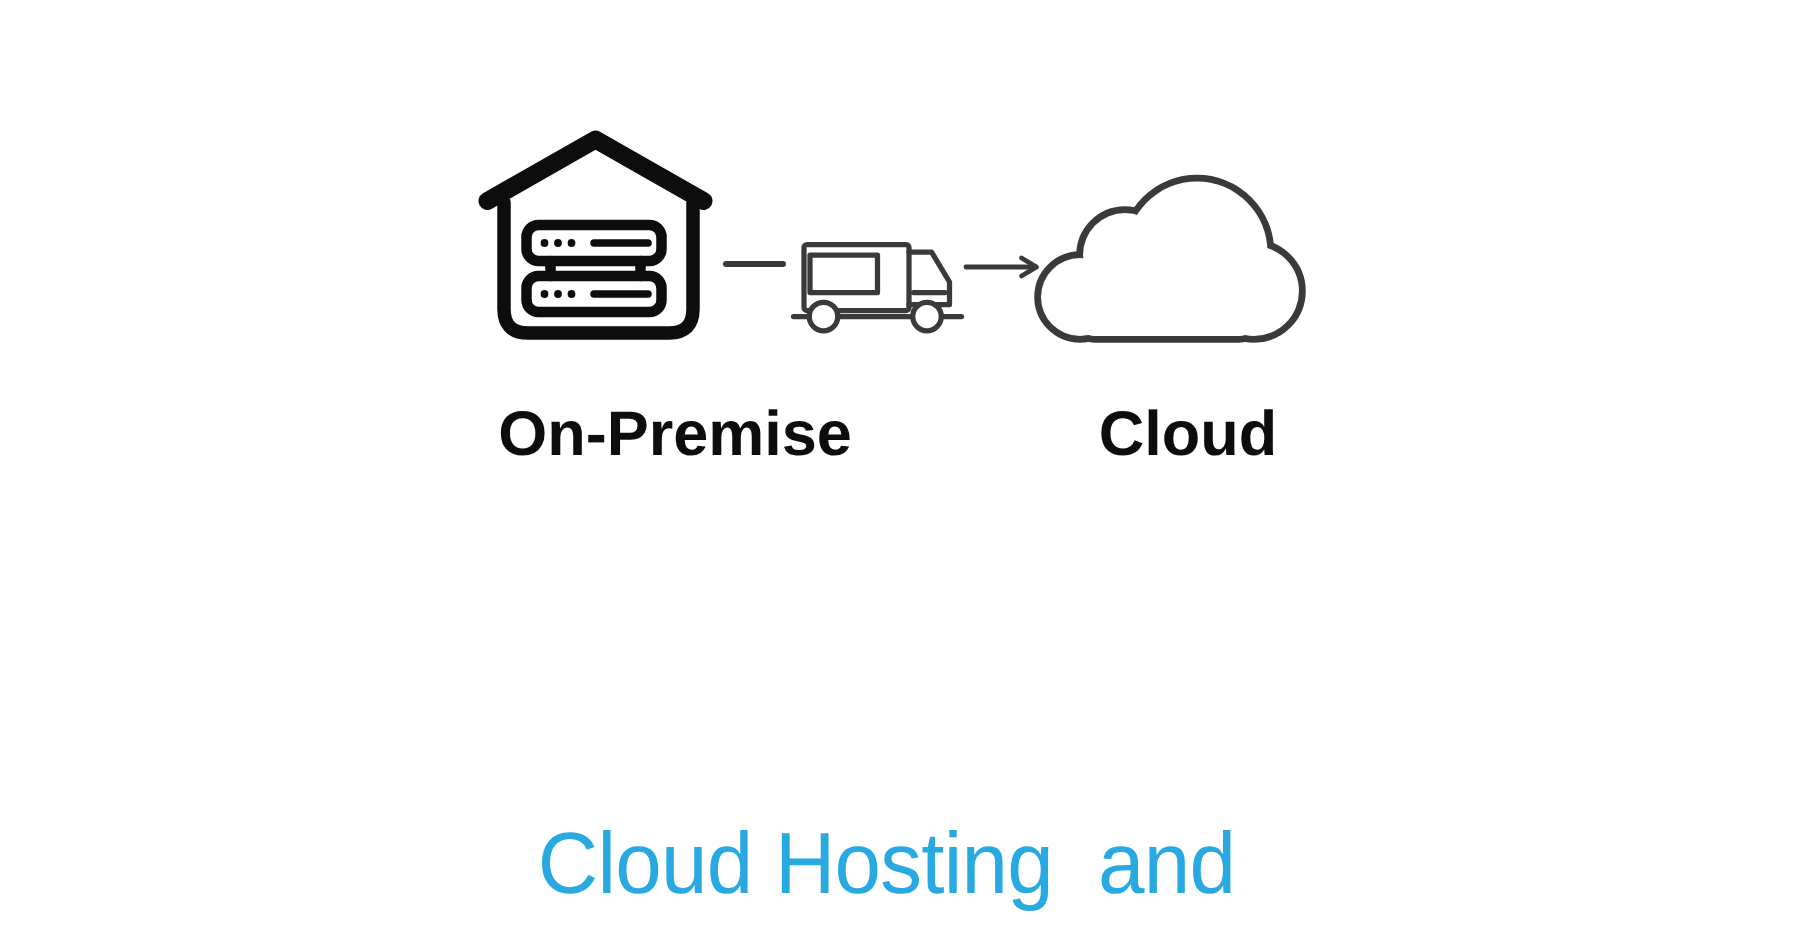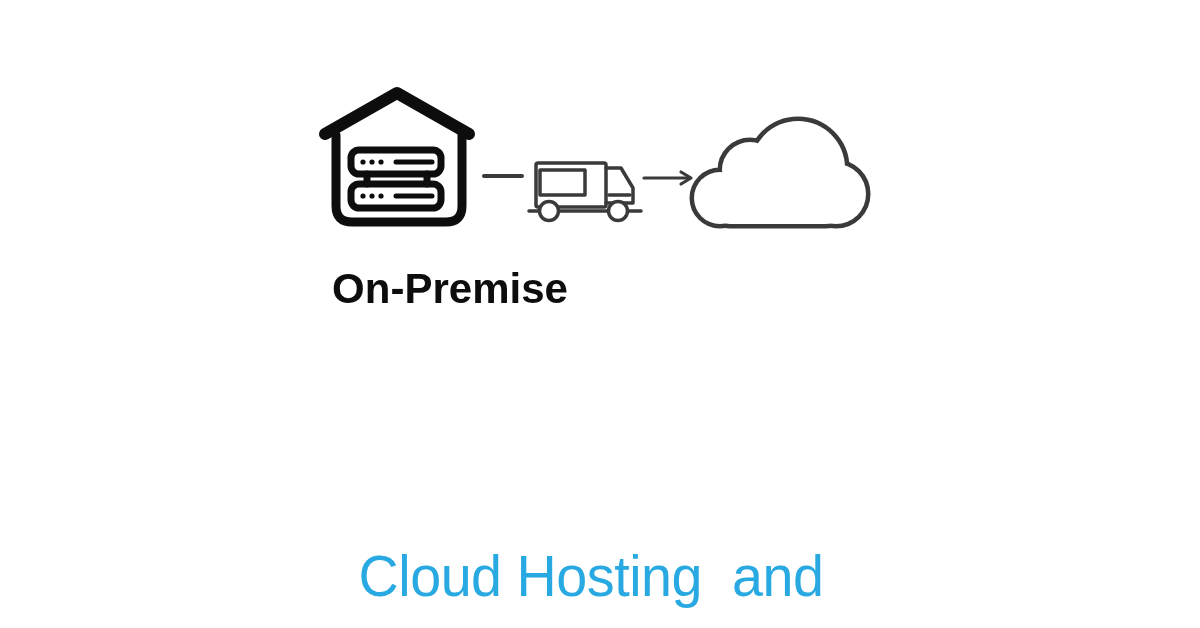--- a/index.html
+++ b/index.html
@@ -87,19 +87,20 @@
       <circle cx="34" cy="84" r="26"></circle>
       <circle cx="64" cy="56" r="28"></circle>
       <circle cx="112" cy="54" r="47"></circle>
       <circle cx="150" cy="80" r="30"></circle>
       <rect x="32" y="68" width="120" height="42" rx="12"></rect>
     </g>
   </svg>
 
   <div class="abs icon-label label-onprem">On-Premise</div>
 
+  <div class="abs icon-label label-cloud">Cloud</div>
 
   <div class="abs title">
     <div>Cloud Hosting  and</div>
     
   </div>
 
 </div>
 
 </body></html>

